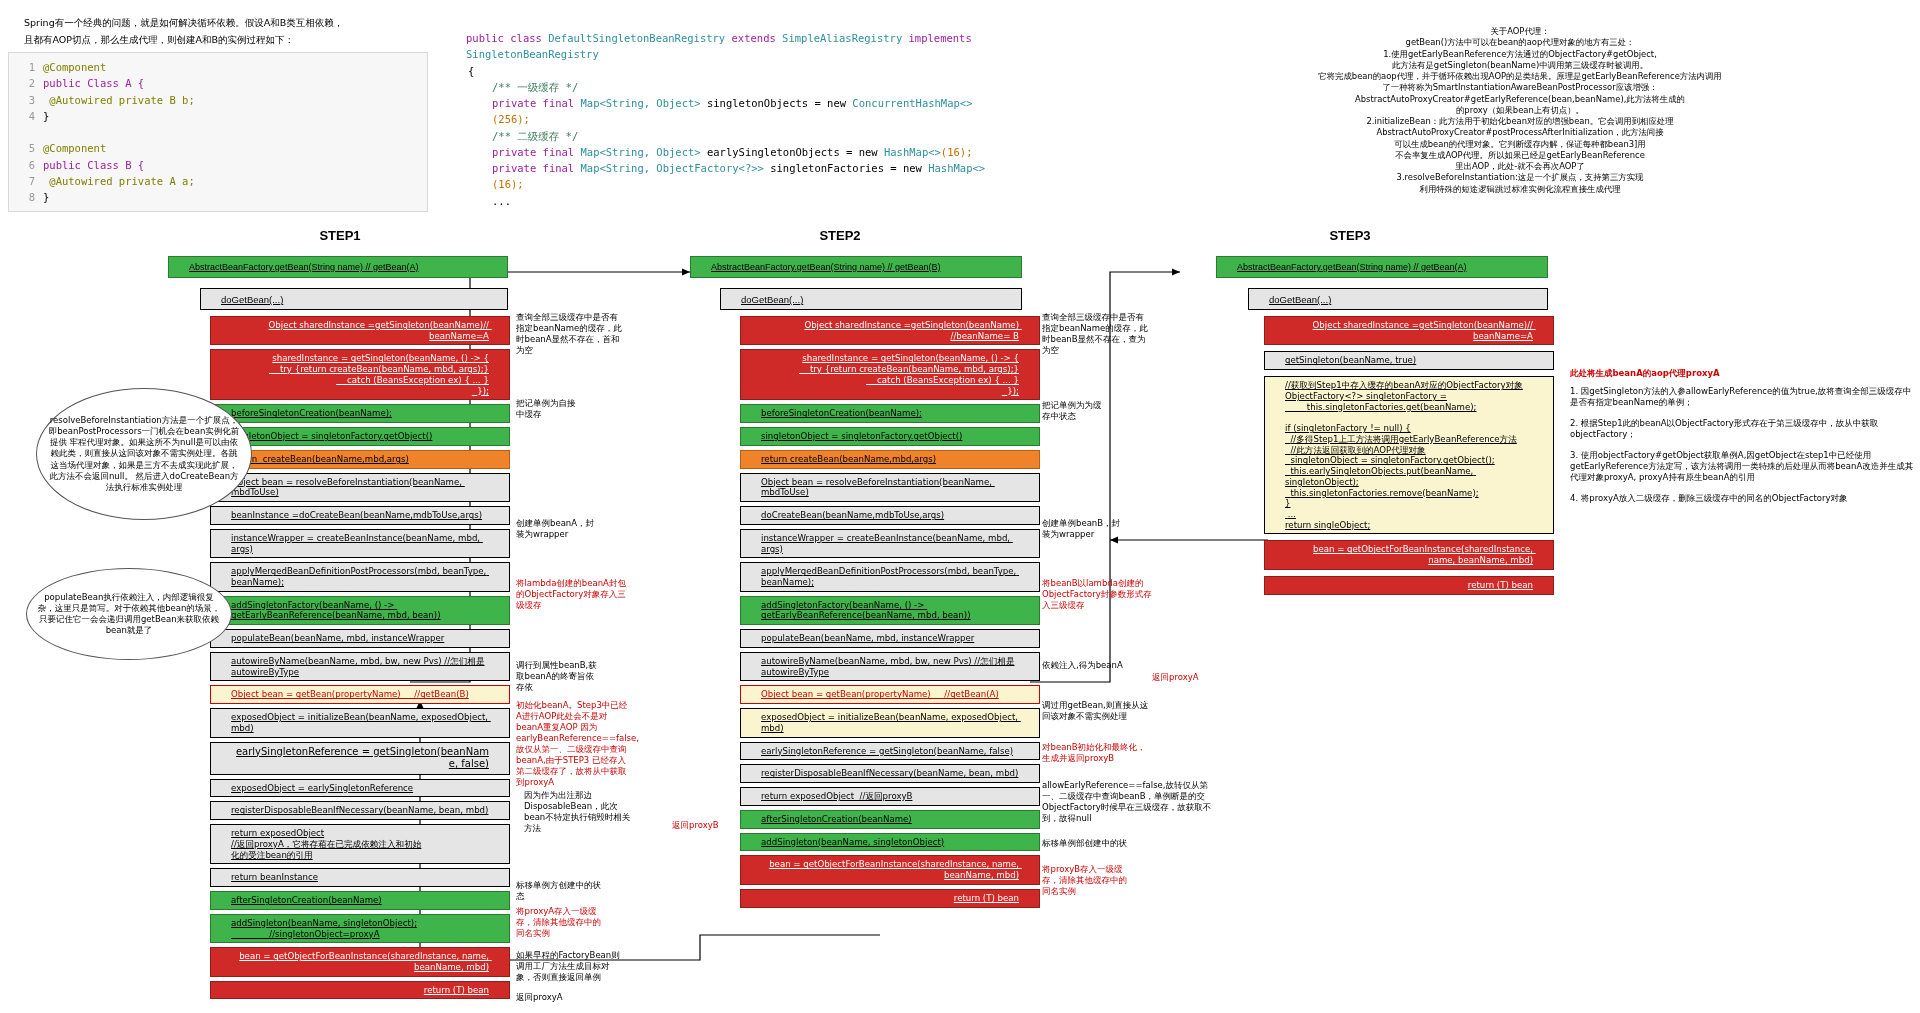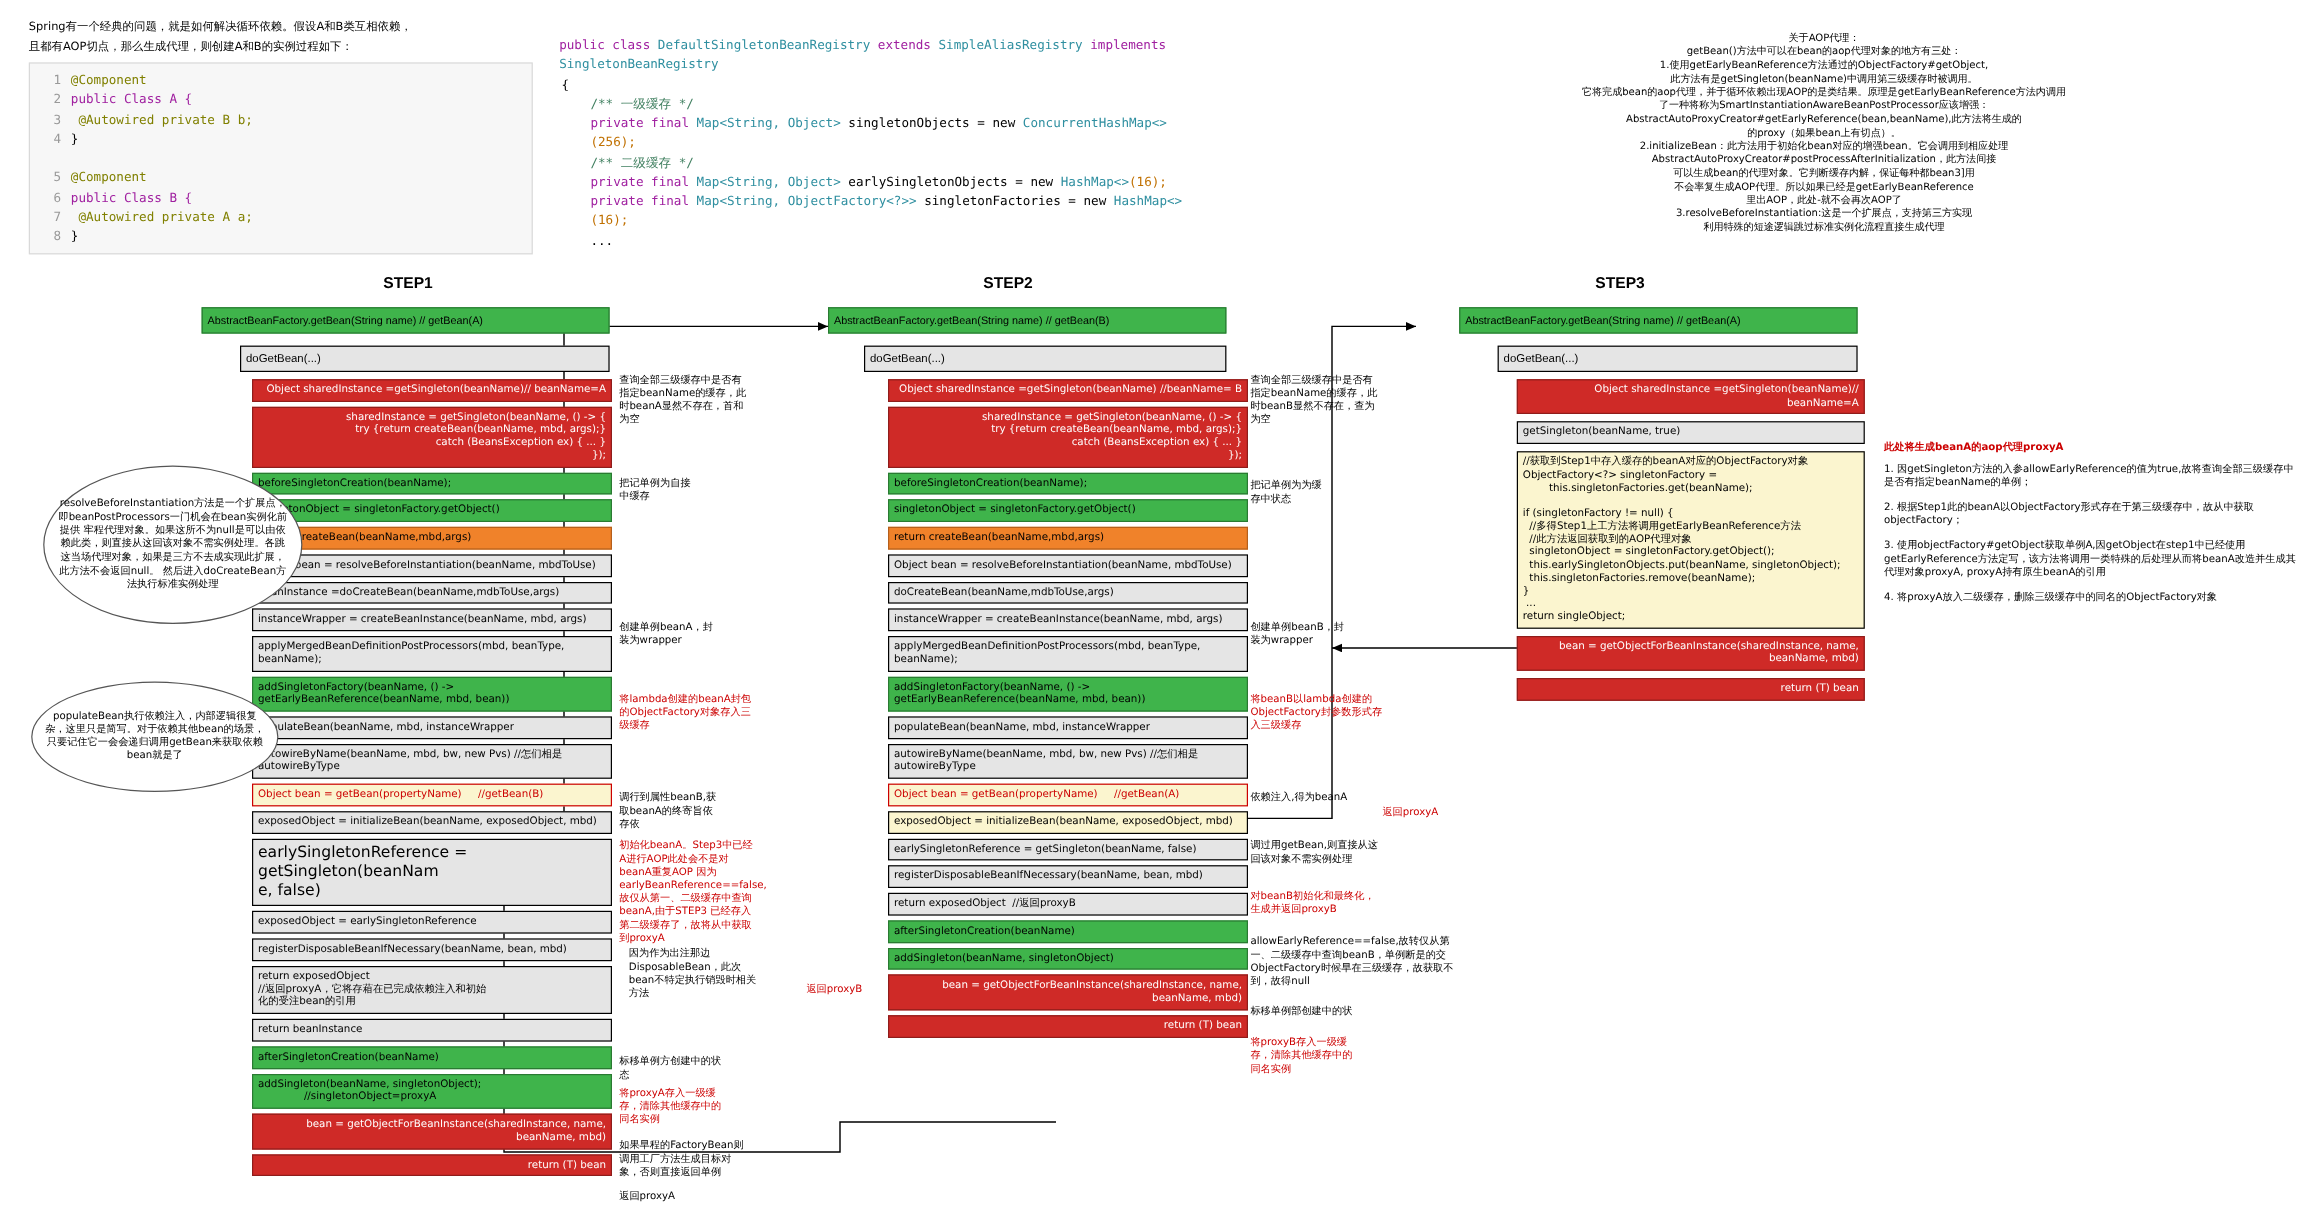--- a/index.html
+++ b/index.html
@@ -1,18 +1,18 @@
 <!DOCTYPE html>
 <html><head>
 <meta charset="utf-8">
 <style>
   html,body{margin:0;padding:0;background:#ffffff;}
   body{width:1920px;height:1013px;position:relative;font-family:"Liberation Sans",sans-serif;overflow:hidden;}
   .abs{position:absolute;box-sizing:border-box;}
-  .box{border:1px solid #000;background:#fff;font-size:9.5px;line-height:1.25;padding:3px 4px;color:#000;}
+  .box{border:1px solid #000;background:#fff;font-size:9.5px;line-height:1.25;padding:3px 20px;color:#000;text-decoration:underline;}
   .red{background:#cf2a27;color:#fff;border:1px solid #8f1d1b;text-align:right;}
   .green{background:#3fb44b;color:#000;border:1px solid #2a7a32;}
   .orange{background:#f0822a;color:#000;border:1px solid #b55f1c;}
   .yellow{background:#fbf5cf;border:1px solid #000;}
   .white{background:#e5e5e5;}
   .step-title{font-weight:bold;font-size:13px;text-align:center;}
   .cjk{font-family:"DejaVu Sans","Liberation Sans",sans-serif;}
   .note{font-size:8.5px;line-height:1.3;color:#000;}
   .note-red{font-size:8.5px;line-height:1.3;color:#cc0000;}
   .code{font-family:"DejaVu Sans Mono","Liberation Mono",monospace;font-size:10.5px;line-height:1.55;}
@@ -37,21 +37,21 @@
       <path d="M0,0 L7,3 L0,6 z" fill="#000"></path>
     </marker>
   </defs>
 </svg>
 
 <div class="abs cjk" style="left:24px;top:14px;width:420px;font-size:9.5px;line-height:1.8;">
   <div>Spring有一个经典的问题，就是如何解决循环依赖。假设A和B类互相依赖，</div>
   <div>且都有AOP切点，那么生成代理，则创建A和B的实例过程如下：</div>
 </div>
 
-<div class="abs codebox" style="left:24px;top:52px;width:420px;height:160px;padding:6px 4px;">
+<div class="abs codebox" style="left:8px;top:52px;width:420px;height:160px;padding:6px 4px;">
   <div class="code" id="code-left">
       <div><span style="display: inline-block; width: 22px; color: rgb(153, 153, 153); text-align: right; margin-right: 8px;">1</span><span style="color: rgb(128, 128, 0);">@Component</span></div>
       <div><span style="display: inline-block; width: 22px; color: rgb(153, 153, 153); text-align: right; margin-right: 8px;">2</span><span style="color: rgb(160, 32, 160);">public Class A {</span></div>
       <div><span style="display: inline-block; width: 22px; color: rgb(153, 153, 153); text-align: right; margin-right: 8px;">3</span><span style="color: rgb(128, 128, 0);">  @Autowired private B b;</span></div>
       <div><span style="display: inline-block; width: 22px; color: rgb(153, 153, 153); text-align: right; margin-right: 8px;">4</span><span>}</span></div>
       <div><span style="display: inline-block; width: 22px; color: rgb(153, 153, 153); text-align: right; margin-right: 8px;"></span><span></span></div>
       <div><span style="display: inline-block; width: 22px; color: rgb(153, 153, 153); text-align: right; margin-right: 8px;">5</span><span style="color: rgb(128, 128, 0);">@Component</span></div>
       <div><span style="display: inline-block; width: 22px; color: rgb(153, 153, 153); text-align: right; margin-right: 8px;">6</span><span style="color: rgb(160, 32, 160);">public Class B {</span></div>
       <div><span style="display: inline-block; width: 22px; color: rgb(153, 153, 153); text-align: right; margin-right: 8px;">7</span><span style="color: rgb(128, 128, 0);">  @Autowired private A  a;</span></div>
       <div><span style="display: inline-block; width: 22px; color: rgb(153, 153, 153); text-align: right; margin-right: 8px;">8</span><span>}</span></div>
@@ -108,21 +108,21 @@
     <div class="box orange cjk" style="white-space: pre-wrap; margin-bottom: 4px; font-size: 8.6px;">return  createBean(beanName,mbd,args)</div>
     <div class="box white cjk" style="white-space: pre-wrap; margin-bottom: 4px; font-size: 8.6px;">Object bean = resolveBeforeInstantiation(beanName, mbdToUse)</div>
     <div class="box white cjk" style="white-space: pre-wrap; margin-bottom: 4px; font-size: 8.6px;">beanInstance =doCreateBean(beanName,mdbToUse,args)</div>
     <div class="box white cjk" style="white-space: pre-wrap; margin-bottom: 4px; font-size: 8.6px;">instanceWrapper = createBeanInstance(beanName, mbd, args)</div>
     <div class="box white cjk" style="white-space: pre-wrap; margin-bottom: 4px; font-size: 8.6px;">applyMergedBeanDefinitionPostProcessors(mbd, beanType, beanName);</div>
     <div class="box green cjk" style="white-space: pre-wrap; margin-bottom: 4px; font-size: 8.6px;">addSingletonFactory(beanName, () -&gt; getEarlyBeanReference(beanName, mbd, bean))</div>
     <div class="box white cjk" style="white-space: pre-wrap; margin-bottom: 4px; font-size: 8.6px;">populateBean(beanName, mbd, instanceWrapper</div>
     <div class="box white cjk" style="white-space: pre-wrap; margin-bottom: 4px; font-size: 8.6px;">autowireByName(beanName, mbd, bw, new Pvs) //怎们相是autowireByType</div>
     <div class="box yellow cjk" style="white-space: pre-wrap; margin-bottom: 4px; font-size: 8.6px; color: rgb(204, 0, 0); border: 1px solid rgb(204, 0, 0);">Object bean = getBean(propertyName)     //getBean(B)</div>
     <div class="box white cjk" style="white-space: pre-wrap; margin-bottom: 4px; font-size: 8.6px;">exposedObject = initializeBean(beanName, exposedObject, mbd)</div>
-    <div class="box white cjk" style="white-space: pre-wrap; margin-bottom: 4px; font-size: 13px;">earlySingletonReference = getSingleton(beanNam
+    <div class="box white cjk" style="white-space: pre-wrap; margin-bottom: 4px; font-size: 10px; text-align: right;">earlySingletonReference = getSingleton(beanNam
 e, false)</div>
     <div class="box white cjk" style="white-space: pre-wrap; margin-bottom: 4px; font-size: 8.6px;">exposedObject = earlySingletonReference</div>
     <div class="box white cjk" style="white-space: pre-wrap; margin-bottom: 4px; font-size: 8.6px;">registerDisposableBeanIfNecessary(beanName, bean, mbd)</div>
     <div class="box white cjk" style="white-space: pre-wrap; margin-bottom: 4px; font-size: 8.6px;">return exposedObject
 //返回proxyA，它将存葙在已完成依赖注入和初始
 化的受注bean的引用</div>
     <div class="box white cjk" style="white-space: pre-wrap; margin-bottom: 4px; font-size: 8.6px;">return beanInstance</div>
     <div class="box green cjk" style="white-space: pre-wrap; margin-bottom: 4px; font-size: 8.6px;">afterSingletonCreation(beanName)</div>
     <div class="box green cjk" style="white-space: pre-wrap; margin-bottom: 4px; font-size: 8.6px;">addSingleton(beanName, singletonObject);
               //singletonObject=proxyA</div>

